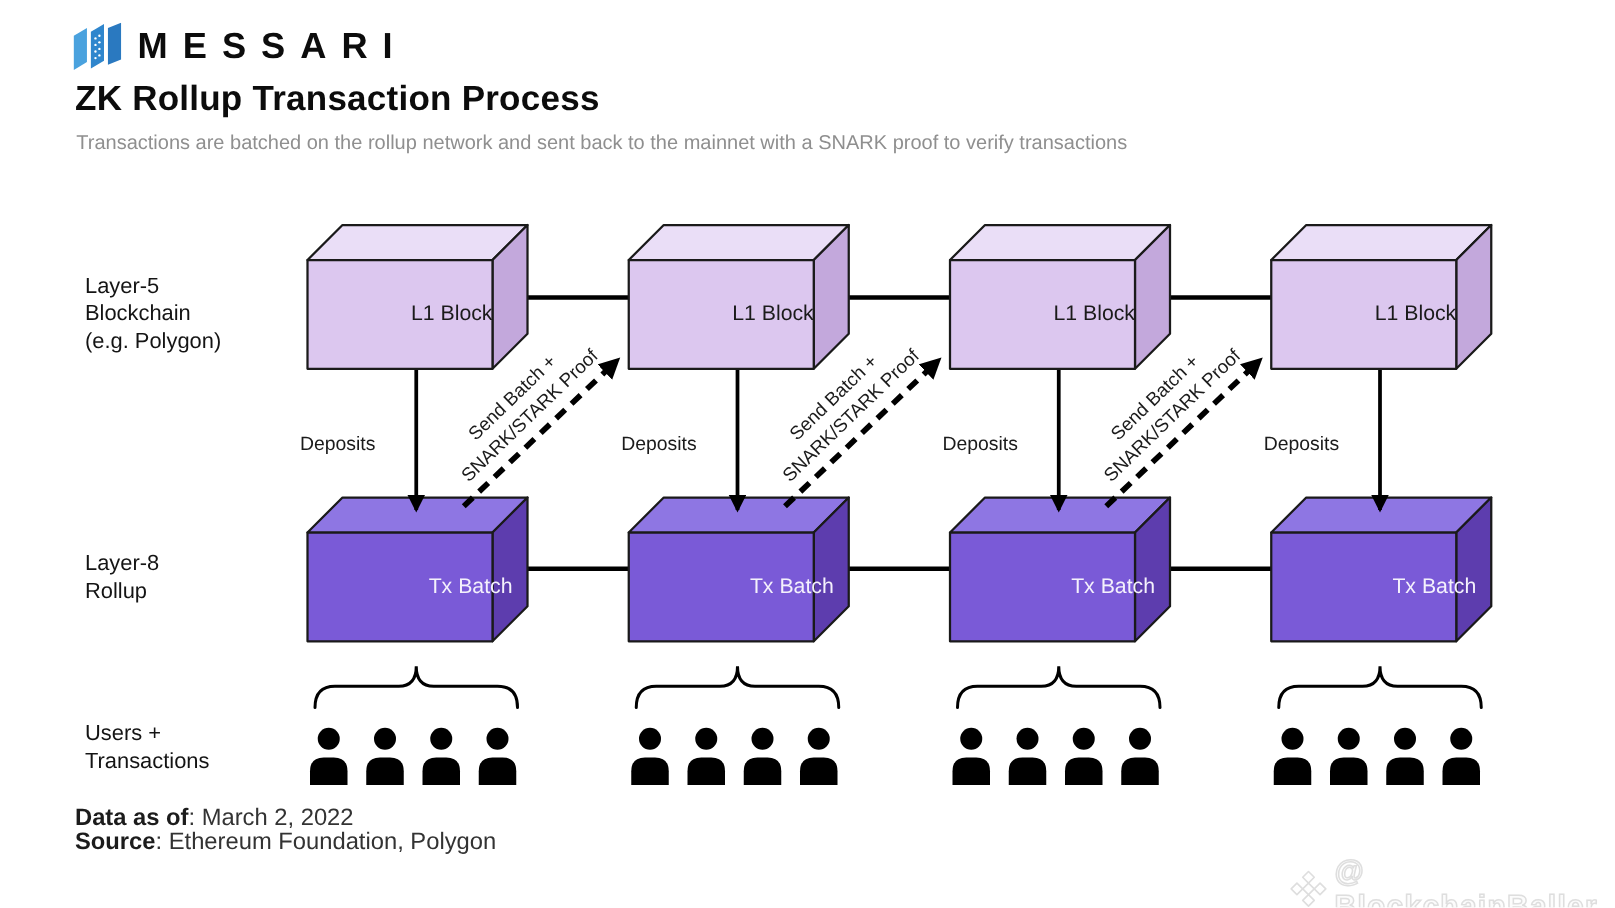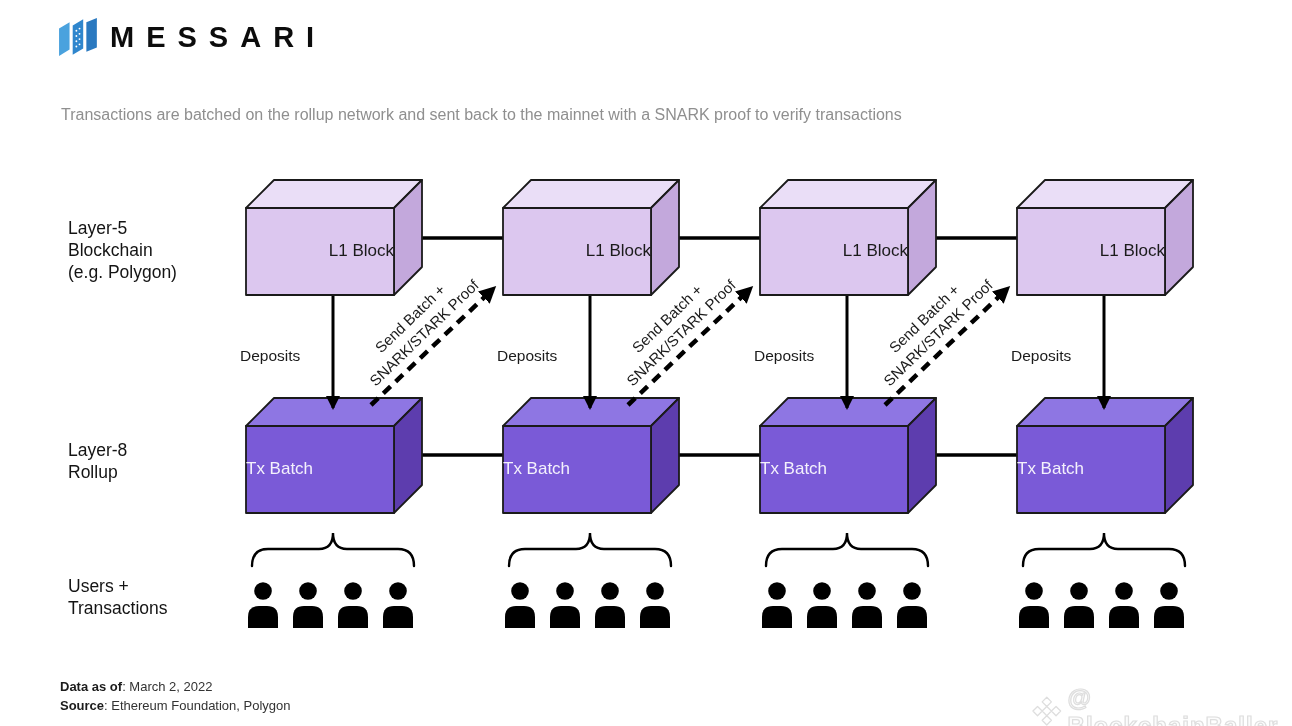--- a/index.html
+++ b/index.html
@@ -14,26 +14,26 @@
   .page-subtitle{position:absolute;left:61px;top:106px;font-size:16px;font-weight:400;color:#8f8f8f;}
   
   .row-label{position:absolute;left:68px;font-size:17.5px;line-height:22px;color:#141414;}
   .row-label-1{top:217px;}
   .row-label-2{top:439px;}
   .row-label-3{top:575px;}
   
   svg.diagram{position:absolute;left:0;top:0;}
   
   .l1-box-label{position:absolute;width:148px;text-align:right;top:241px;font-size:17px;color:#1b1b1b;}
-  .tx-box-label{position:absolute;width:164px;text-align:left;top:459px;font-size:17px;color:#f4f1fc;}
+  .tx-box-label{position:absolute;width:164px;text-align:right;top:459px;font-size:17px;color:#f4f1fc;}
   .deposit-label{position:absolute;width:92px;text-align:left;top:347px;font-size:15.5px;color:#1b1b1b;}
   .proof-label{position:absolute;width:178px;text-align:center;font-size:15px;line-height:19.5px;color:#1b1b1b;
     transform:rotate(-44deg);}
   
-  .footer{position:absolute;left:60px;top:678px;font-size:13px;line-height:18.5px;color:#333;}
+  .footer{position:absolute;left:60px;top:646px;font-size:19px;line-height:18.5px;color:#333;}
   .footer b{font-weight:700;color:#1c1c1c;}
   
   .watermark{position:absolute;left:1032px;top:684px;display:flex;align-items:center;}
   .watermark-text{
     font-size:24px;font-weight:700;letter-spacing:1px;margin-left:6px;
     color:rgba(255,255,255,0.88);
     -webkit-text-stroke:1.2px #dedede;
     text-shadow:0 0 1px #e6e6e6;
   }
 </style>
@@ -169,20 +169,21 @@
         <circle cx="17.5" cy="22" r="0.9"></circle>
           <circle cx="20.5" cy="20" r="0.9"></circle>
         <circle cx="17.5" cy="27" r="0.9"></circle>
           <circle cx="20.5" cy="25" r="0.9"></circle>
       </g>
       <polygon points="27,4 37,0 37,28 27,32" fill="#2a79c0"></polygon>
     </svg>
     <span class="brand-name">MESSARI</span>
   </div>
 
+  <div class="page-title">ZK Rollup Transaction Process</div>
   <div class="page-subtitle">Transactions are batched on the rollup network and sent back to the mainnet with a SNARK proof to verify transactions</div>
 
   <div class="row-label row-label-1">
     <div>Layer-5</div>
     <div>Blockchain</div>
     <div>(e.g. Polygon)</div>
   </div>
   <div class="row-label row-label-2">
     <div>Layer-8</div>
     <div>Rollup</div>

